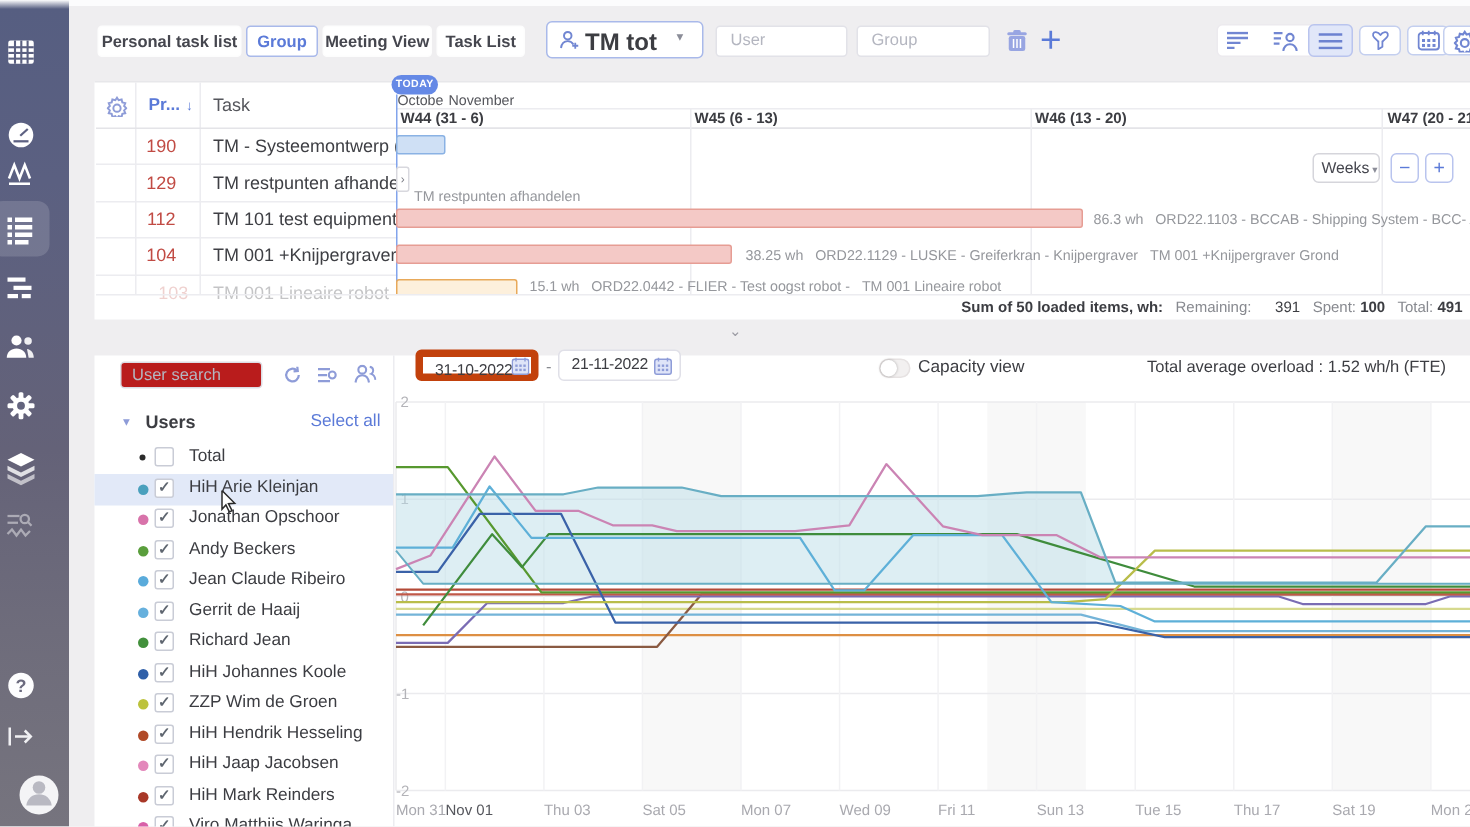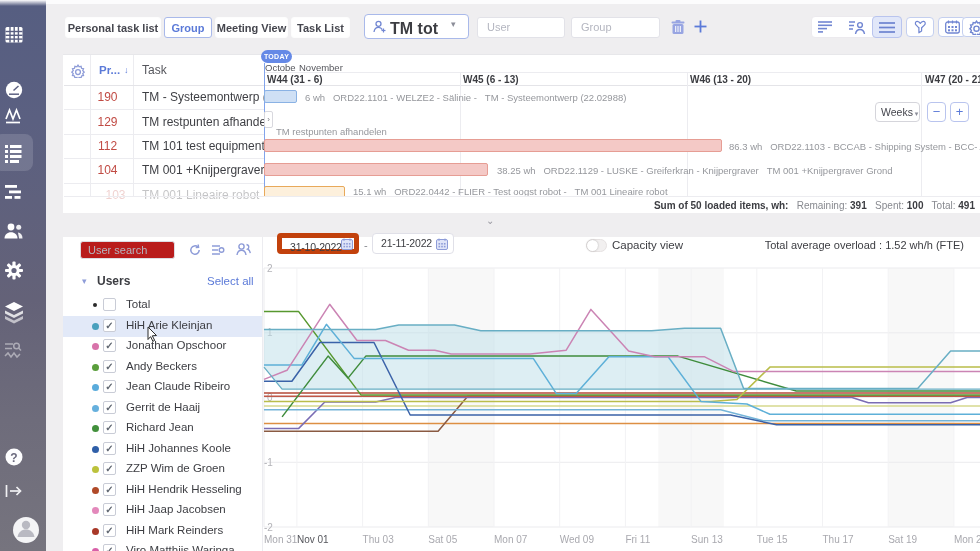--- a/index.html
+++ b/index.html
@@ -256,21 +256,20 @@
     <div class="abs" style="left:657px;top:17px;width:1px;height:124px;background:#ececf0;"></div>
 
     <div class="wlab" style="left:3px;top:19px;">W44 (31 - 6)</div>
     <div class="wlab" style="left:199px;top:19px;">W45 (6 - 13)</div>
     <div class="wlab" style="left:426px;top:19px;">W46 (13 - 20)</div>
     <div class="wlab" style="left:661px;top:19px;">W47 (20 - 21)</div>
 
     <div class="abs" style="left:0;top:8px;width:1px;height:133px;background:#82a4ec;"></div>
 
     <div class="abs" style="left:0;top:35px;width:33px;height:13px;background:#cfe0f5;border:1px solid #8ab2e4;border-radius:2px;"></div>
-    <div class="abs glab" style="left:41px;top:37px;">6 wh&nbsp;&nbsp;&nbsp;ORD22.1101 - WELZE2 - Sälinie -&nbsp;&nbsp;&nbsp;TM - Systeemontwerp (22.02988)</div>
 
     <div class="abs" style="left:0;top:56px;width:9px;height:17px;background:#fff;border:1px solid #d8d8de;border-radius:2px;color:#7c7e86;font-size:8px;line-height:16px;text-align:center;">›</div>
     <div class="abs glab" style="left:12px;top:71px;">TM restpunten afhandelen</div>
 
     <div class="abs" style="left:0;top:84px;width:458px;height:13px;background:#f4c9c6;border:1px solid #e69d94;border-radius:2px;"></div>
     <div class="abs glab" style="left:465px;top:86px;">86.3 wh&nbsp;&nbsp;&nbsp;ORD22.1103 - BCCAB - Shipping System - BCC- Ar</div>
 
     <div class="abs" style="left:0;top:108px;width:224px;height:13px;background:#f4c9c6;border:1px solid #e69d94;border-radius:2px;"></div>
     <div class="abs glab" style="left:233px;top:110px;">38.25 wh&nbsp;&nbsp;&nbsp;ORD22.1129 - LUSKE - Greiferkran - Knijpergraver&nbsp;&nbsp;&nbsp;TM 001 +Knijpergraver Grond</div>
 
@@ -279,21 +278,21 @@
 
     <div class="abs" style="left:611px;top:47px;width:45px;height:20px;background:#fff;border:1px solid #d5d5db;border-radius:4px;font-size:10.5px;color:#45464e;line-height:18px;text-align:left;padding-left:5px;white-space:nowrap;">Weeks<span style="font-size:7px;color:#8b8d98;">&nbsp;▾</span></div>
     <div class="abs" style="left:663px;top:47px;width:19px;height:20px;background:#fff;border:1px solid #b9c4ee;border-radius:4px;color:#5b7ad8;font-size:13px;line-height:17px;text-align:center;">−</div>
     <div class="abs" style="left:686px;top:47px;width:19px;height:20px;background:#fff;border:1px solid #b9c4ee;border-radius:4px;color:#5b7ad8;font-size:13px;line-height:17px;text-align:center;">+</div>
   </div>
 
   <div class="abs" style="left:261px;top:50px;width:31px;height:13px;background:#6589e6;border-radius:7px;color:#fff;font-size:7px;font-weight:bold;text-align:center;line-height:13px;letter-spacing:0.3px;">TODAY</div>
 
   <div class="abs" style="left:64px;top:196px;width:916px;height:1px;background:#ececf0;"></div>
   <div class="abs" style="left:0;top:200px;width:975px;text-align:right;font-size:10px;color:#87898f;">
-    <span style="color:#3c3d42;font-weight:bold;">Sum of 50 loaded items, wh:</span>&nbsp;&nbsp; Remaining: <span style="color:#3c3d42;font-weight:bold;">391</span>&nbsp;&nbsp; Spent: <span style="color:#3c3d42;font-weight:bold;">100</span>&nbsp;&nbsp; Total: <span style="color:#3c3d42;font-weight:bold;">491</span>
+    <span style="color:#3c3d42;font-weight:bold;">Sum of 50 loaded items, wh:</span>&nbsp;&nbsp; Remaining: <span style="color:#3c3d42;font-weight:normal;margin-left:13px;">391</span>&nbsp;&nbsp; Spent: <span style="color:#3c3d42;font-weight:bold;">100</span>&nbsp;&nbsp; Total: <span style="color:#3c3d42;font-weight:bold;">491</span>
   </div>
 
   <div class="abs" style="left:486px;top:215px;font-size:10px;color:#9a9aa2;">⌄</div>
 
   <div class="abs" id="botpanel" style="left:63px;top:237px;width:917px;height:314px;background:#fff;"></div>
   <div class="abs" style="left:262px;top:237px;width:1px;height:314px;background:#ececf0;"></div>
 
   <div class="abs" style="left:80px;top:241px;width:95px;height:18px;border:1px solid #dddde4;border-radius:3px;background:#b91c1c;font-size:11px;color:#b4b6c0;line-height:16px;padding-left:7px;">User search</div>
   <svg class="abs" style="left:189px;top:244px;" width="12" height="12" viewBox="0 0 12 12">
     <path d="M10.2 6a4.2 4.2 0 1 1-1.3-3" fill="none" stroke="#8e9cd8" stroke-width="1.5"></path>

